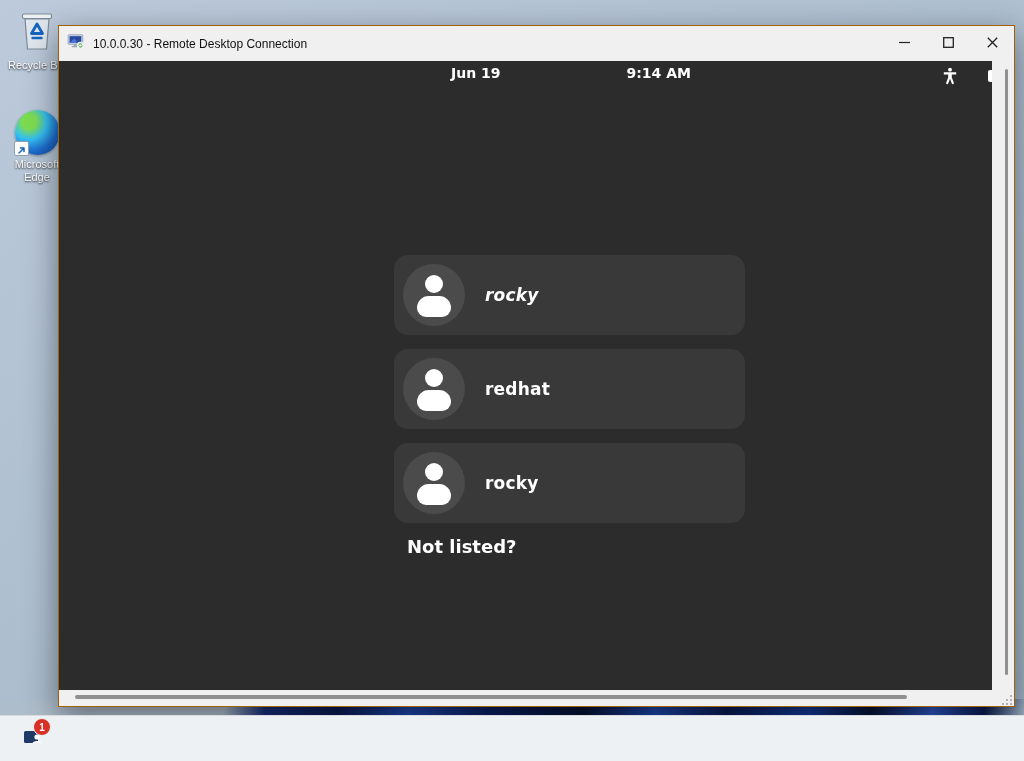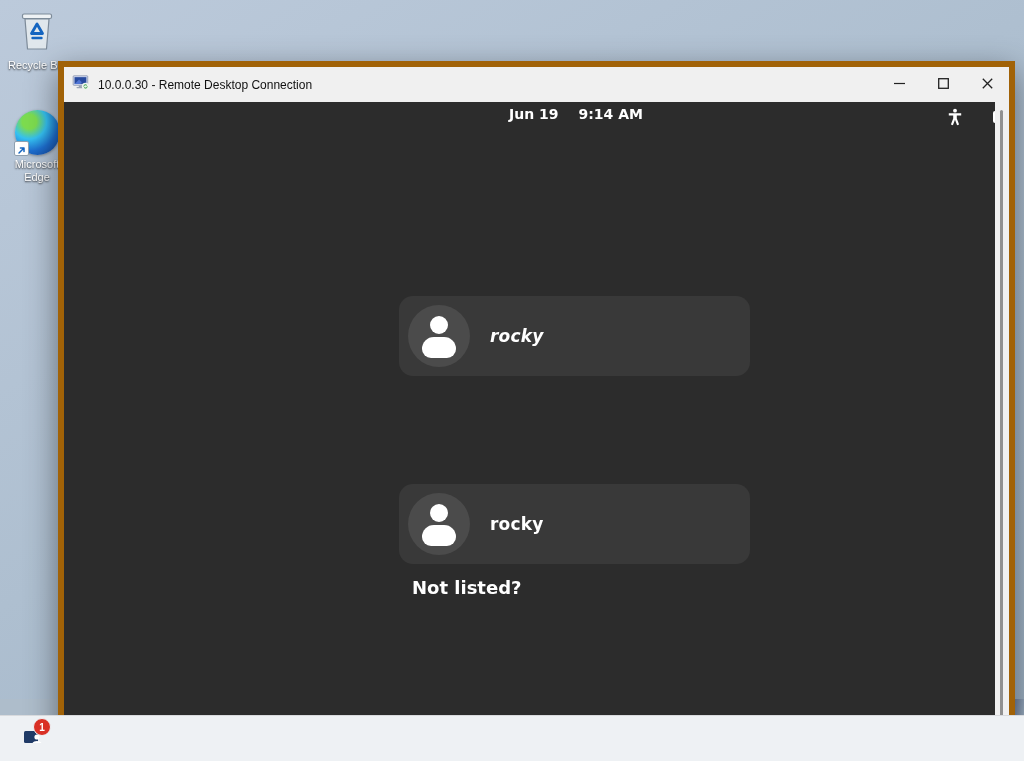--- a/index.html
+++ b/index.html
@@ -13,34 +13,34 @@
   .desk-icon .lbl{margin-top:3px;font-size:11px;color:#fff;text-shadow:0 1px 2px rgba(0,0,0,.85);line-height:13px;}
   .rb-wrap{left:6px;top:8px;}
   .edge-wrap{left:6px;top:110px;}
   .edge-ball{width:45px;height:45px;border-radius:50%;margin:0 auto;position:relative;
     background:radial-gradient(circle at 32% 26%,#7ddc4f 0 16%,#35c1f1 38%,#1e6fd0 64%,#123c8c 100%);
     box-shadow:0 1px 3px rgba(0,0,0,.35);}
   .shortcut-badge{position:absolute;left:-1px;bottom:-1px;width:13px;height:13px;background:#fff;
     border:1px solid #8fa0b0;border-radius:2px;}
   
   .rdp-win{position:absolute;left:58px;top:25px;width:957px;height:682px;background:#f0f0f0;
-    border:6px solid #a16207;box-shadow:0 10px 30px rgba(0,0,0,.45);z-index:2;box-sizing:border-box;margin-top:36px;}
+    border:1px solid #a16207;box-shadow:0 10px 30px rgba(0,0,0,.45);z-index:2;box-sizing:border-box;}
   .titlebar{height:35px;display:flex;align-items:center;padding-left:8px;gap:8px;}
   .title-text{font-size:12px;color:#101010;}
   .win-controls{margin-left:auto;display:flex;height:35px;}
   .win-btn{width:44px;height:35px;display:flex;align-items:center;justify-content:center;border:none;background:transparent;padding:0;}
   .rdp-content{position:absolute;left:0;top:35px;width:933px;height:629px;background:#2c2c2c;overflow:hidden;}
   .vscroll{position:absolute;right:0;top:35px;width:14px;height:629px;background:#f0f0f0;}
   .vthumb{position:absolute;left:5px;top:8px;width:3px;height:606px;background:#909090;border-radius:2px;}
   .hscroll{position:absolute;left:0;top:664px;width:947px;height:15px;background:#f0f0f0;}
   .hthumb{position:absolute;left:16px;top:5px;width:832px;height:4px;background:#8f8f8f;border-radius:2px;}
   .resize-grip{position:absolute;right:1px;top:666px;}
   
   .gnome{font-family:"DejaVu Sans",sans-serif;color:#fff;}
-  .gdm-clock{position:absolute;left:392px;top:4px;width:240px;display:flex;justify-content:center;gap:20px;
+  .gdm-clock{position:absolute;left:392px;top:4px;width:240px;display:flex;justify-content:space-between;gap:20px;
     font-weight:bold;font-size:14px;}
   .a11y{position:absolute;left:882px;top:6px;width:18px;height:18px;}
   .partial-status{position:absolute;left:929px;top:9px;width:10px;height:12px;background:#fff;border-radius:2px;}
   .user-row{position:absolute;left:335px;width:351px;height:80px;border-radius:14px;background:#393939;cursor:pointer;}
   .user-row .avatar{position:absolute;left:9px;top:9px;width:62px;height:62px;border-radius:50%;background:#4b4b4b;}
   .avatar .head{position:absolute;left:22px;top:11px;width:18px;height:18px;border-radius:50%;background:#fff;}
   .avatar .body{position:absolute;left:14px;top:32px;width:34px;height:21px;border-radius:17px 17px 13px 13px;background:#fff;}
   .user-name{position:absolute;left:91px;top:0;line-height:80px;font-weight:bold;font-size:17px;letter-spacing:.2px;}
   .row-rocky{top:194px;font-style:italic;} .row-redhat{top:288px;} .row-centos{top:382px;}
   .not-listed{position:absolute;left:348px;top:475px;font-weight:bold;font-size:18px;cursor:pointer;}
@@ -133,20 +133,27 @@
       </span>
       <span class="partial-status"></span>
 
       <div class="user-row row-rocky">
         <span class="avatar">
             <span class="head"></span>
             <span class="body"></span>
           </span>
         <span class="user-name">rocky</span>
       </div>
+      <div class="user-row row-redhat">
+        <span class="avatar">
+            <span class="head"></span>
+            <span class="body"></span>
+          </span>
+        <span class="user-name">redhat</span>
+      </div>
       <div class="user-row row-centos">
         <span class="avatar">
             <span class="head"></span>
             <span class="body"></span>
           </span>
         <span class="user-name">rocky</span>
       </div>
 
       <div class="not-listed">Not listed?</div>
     </div>

